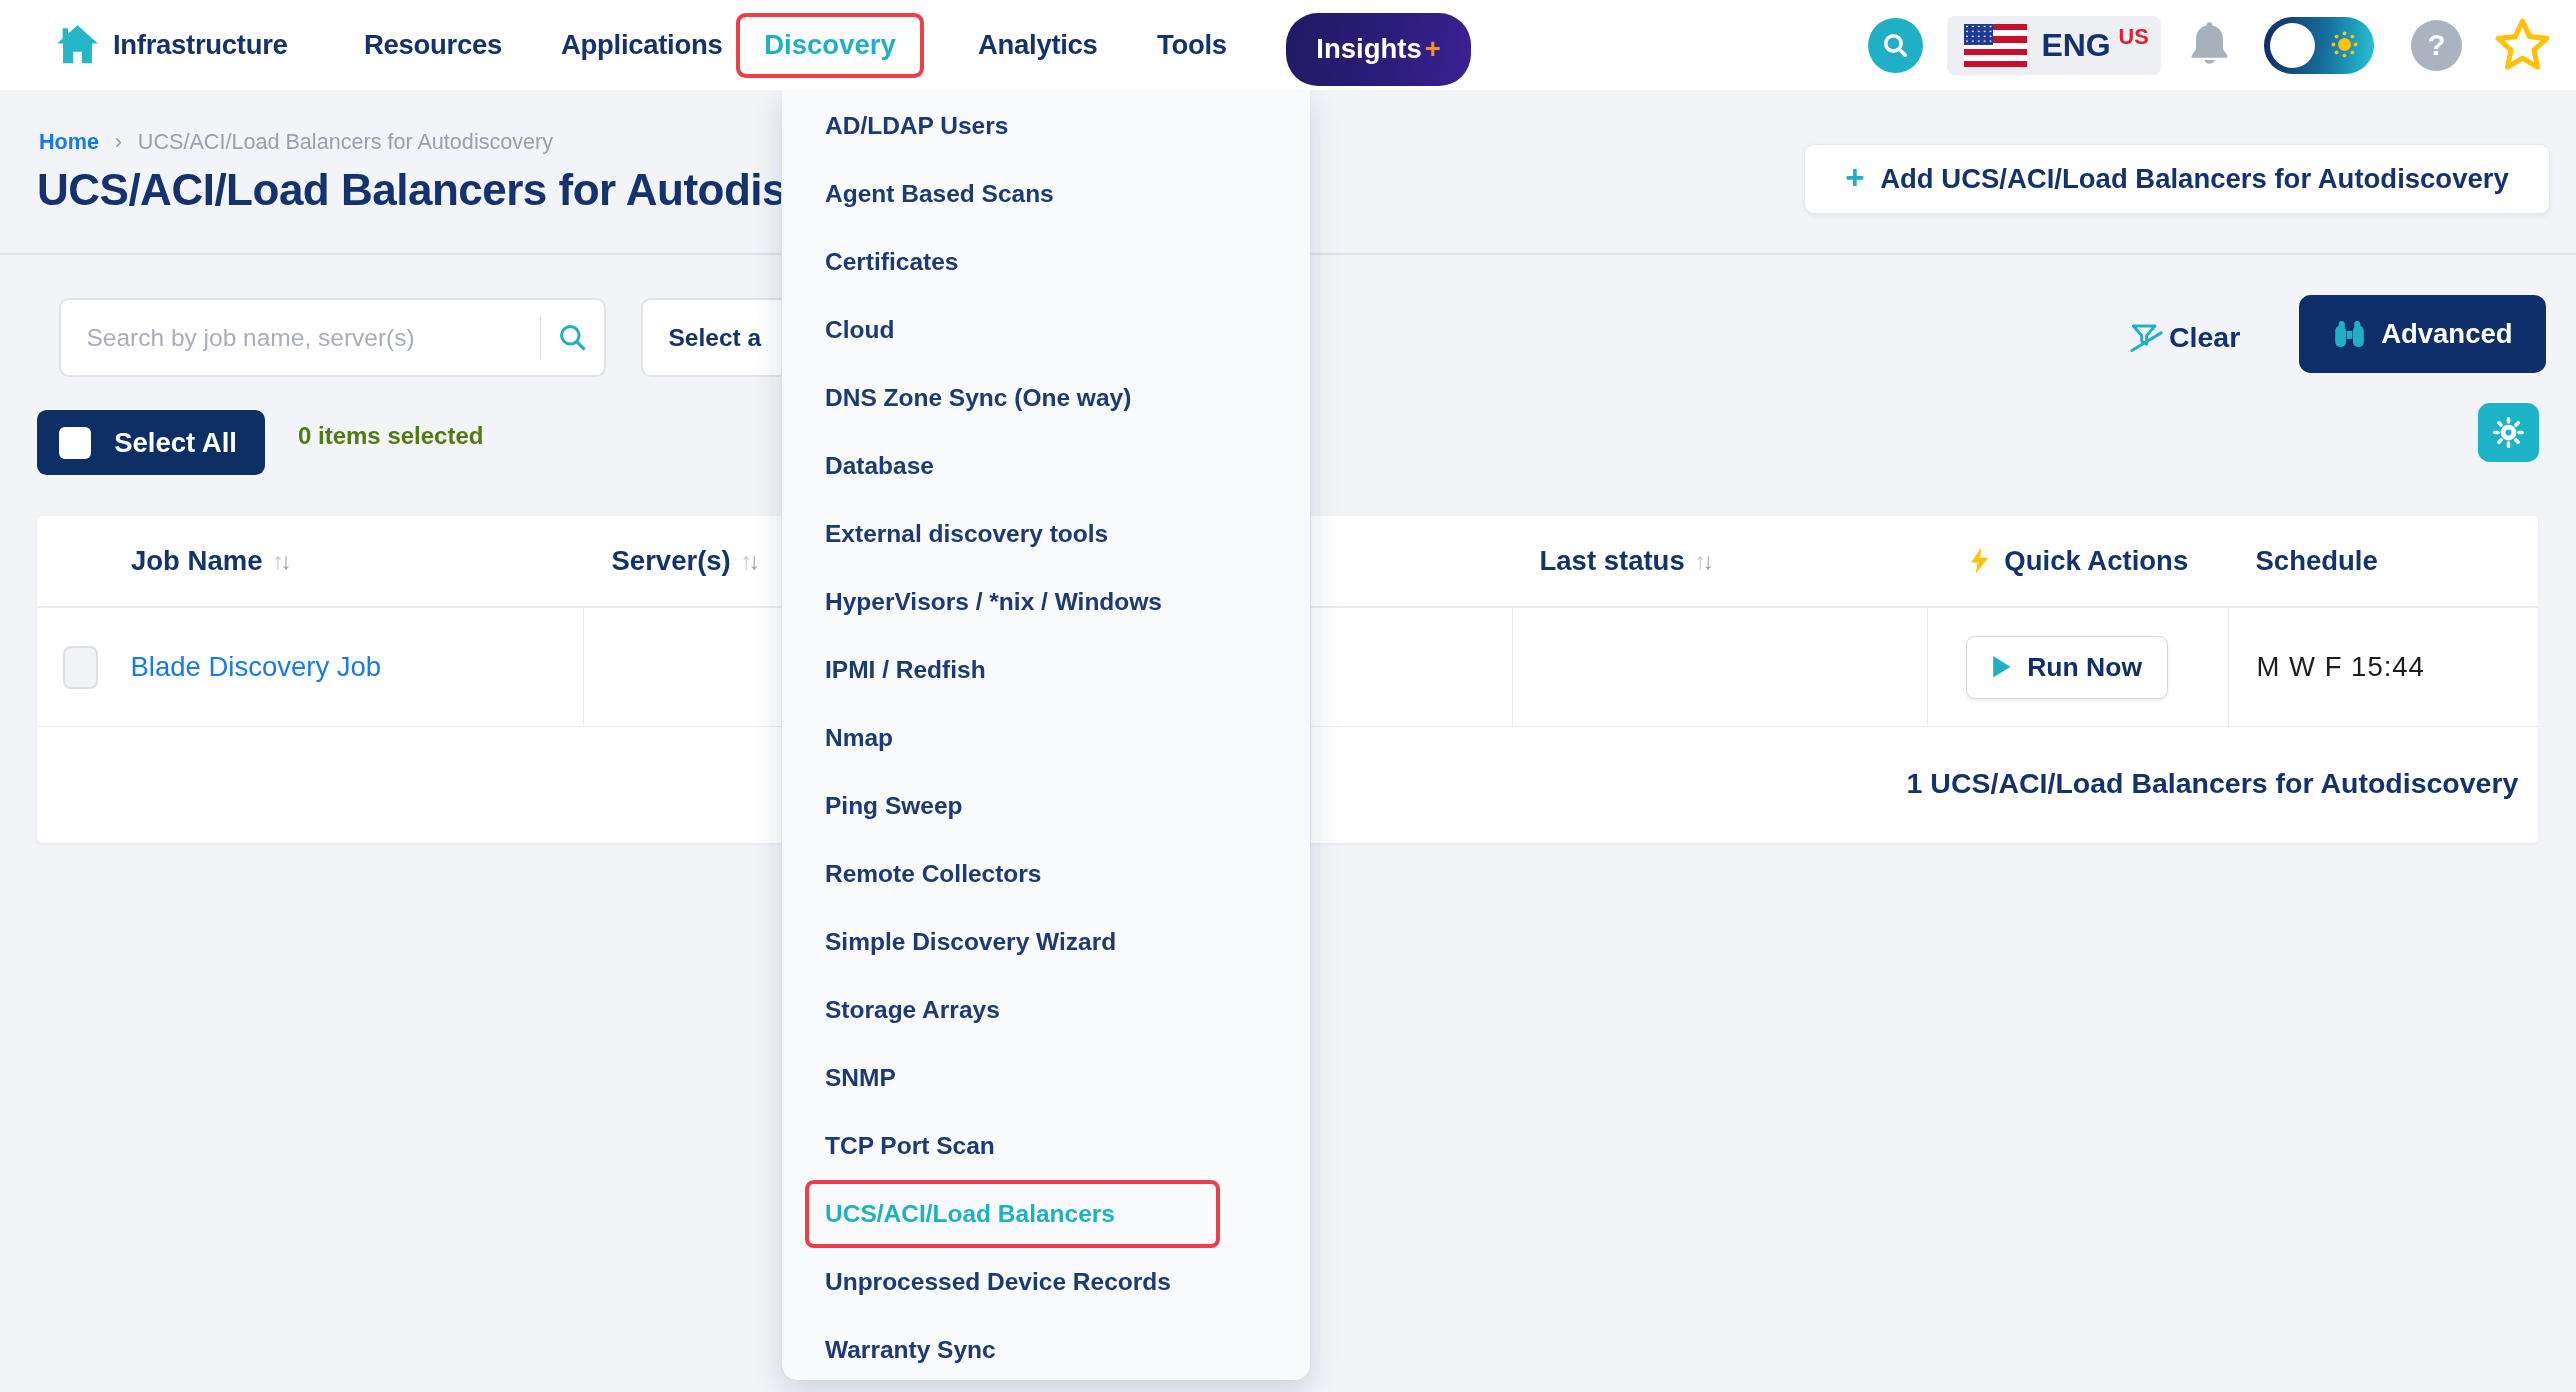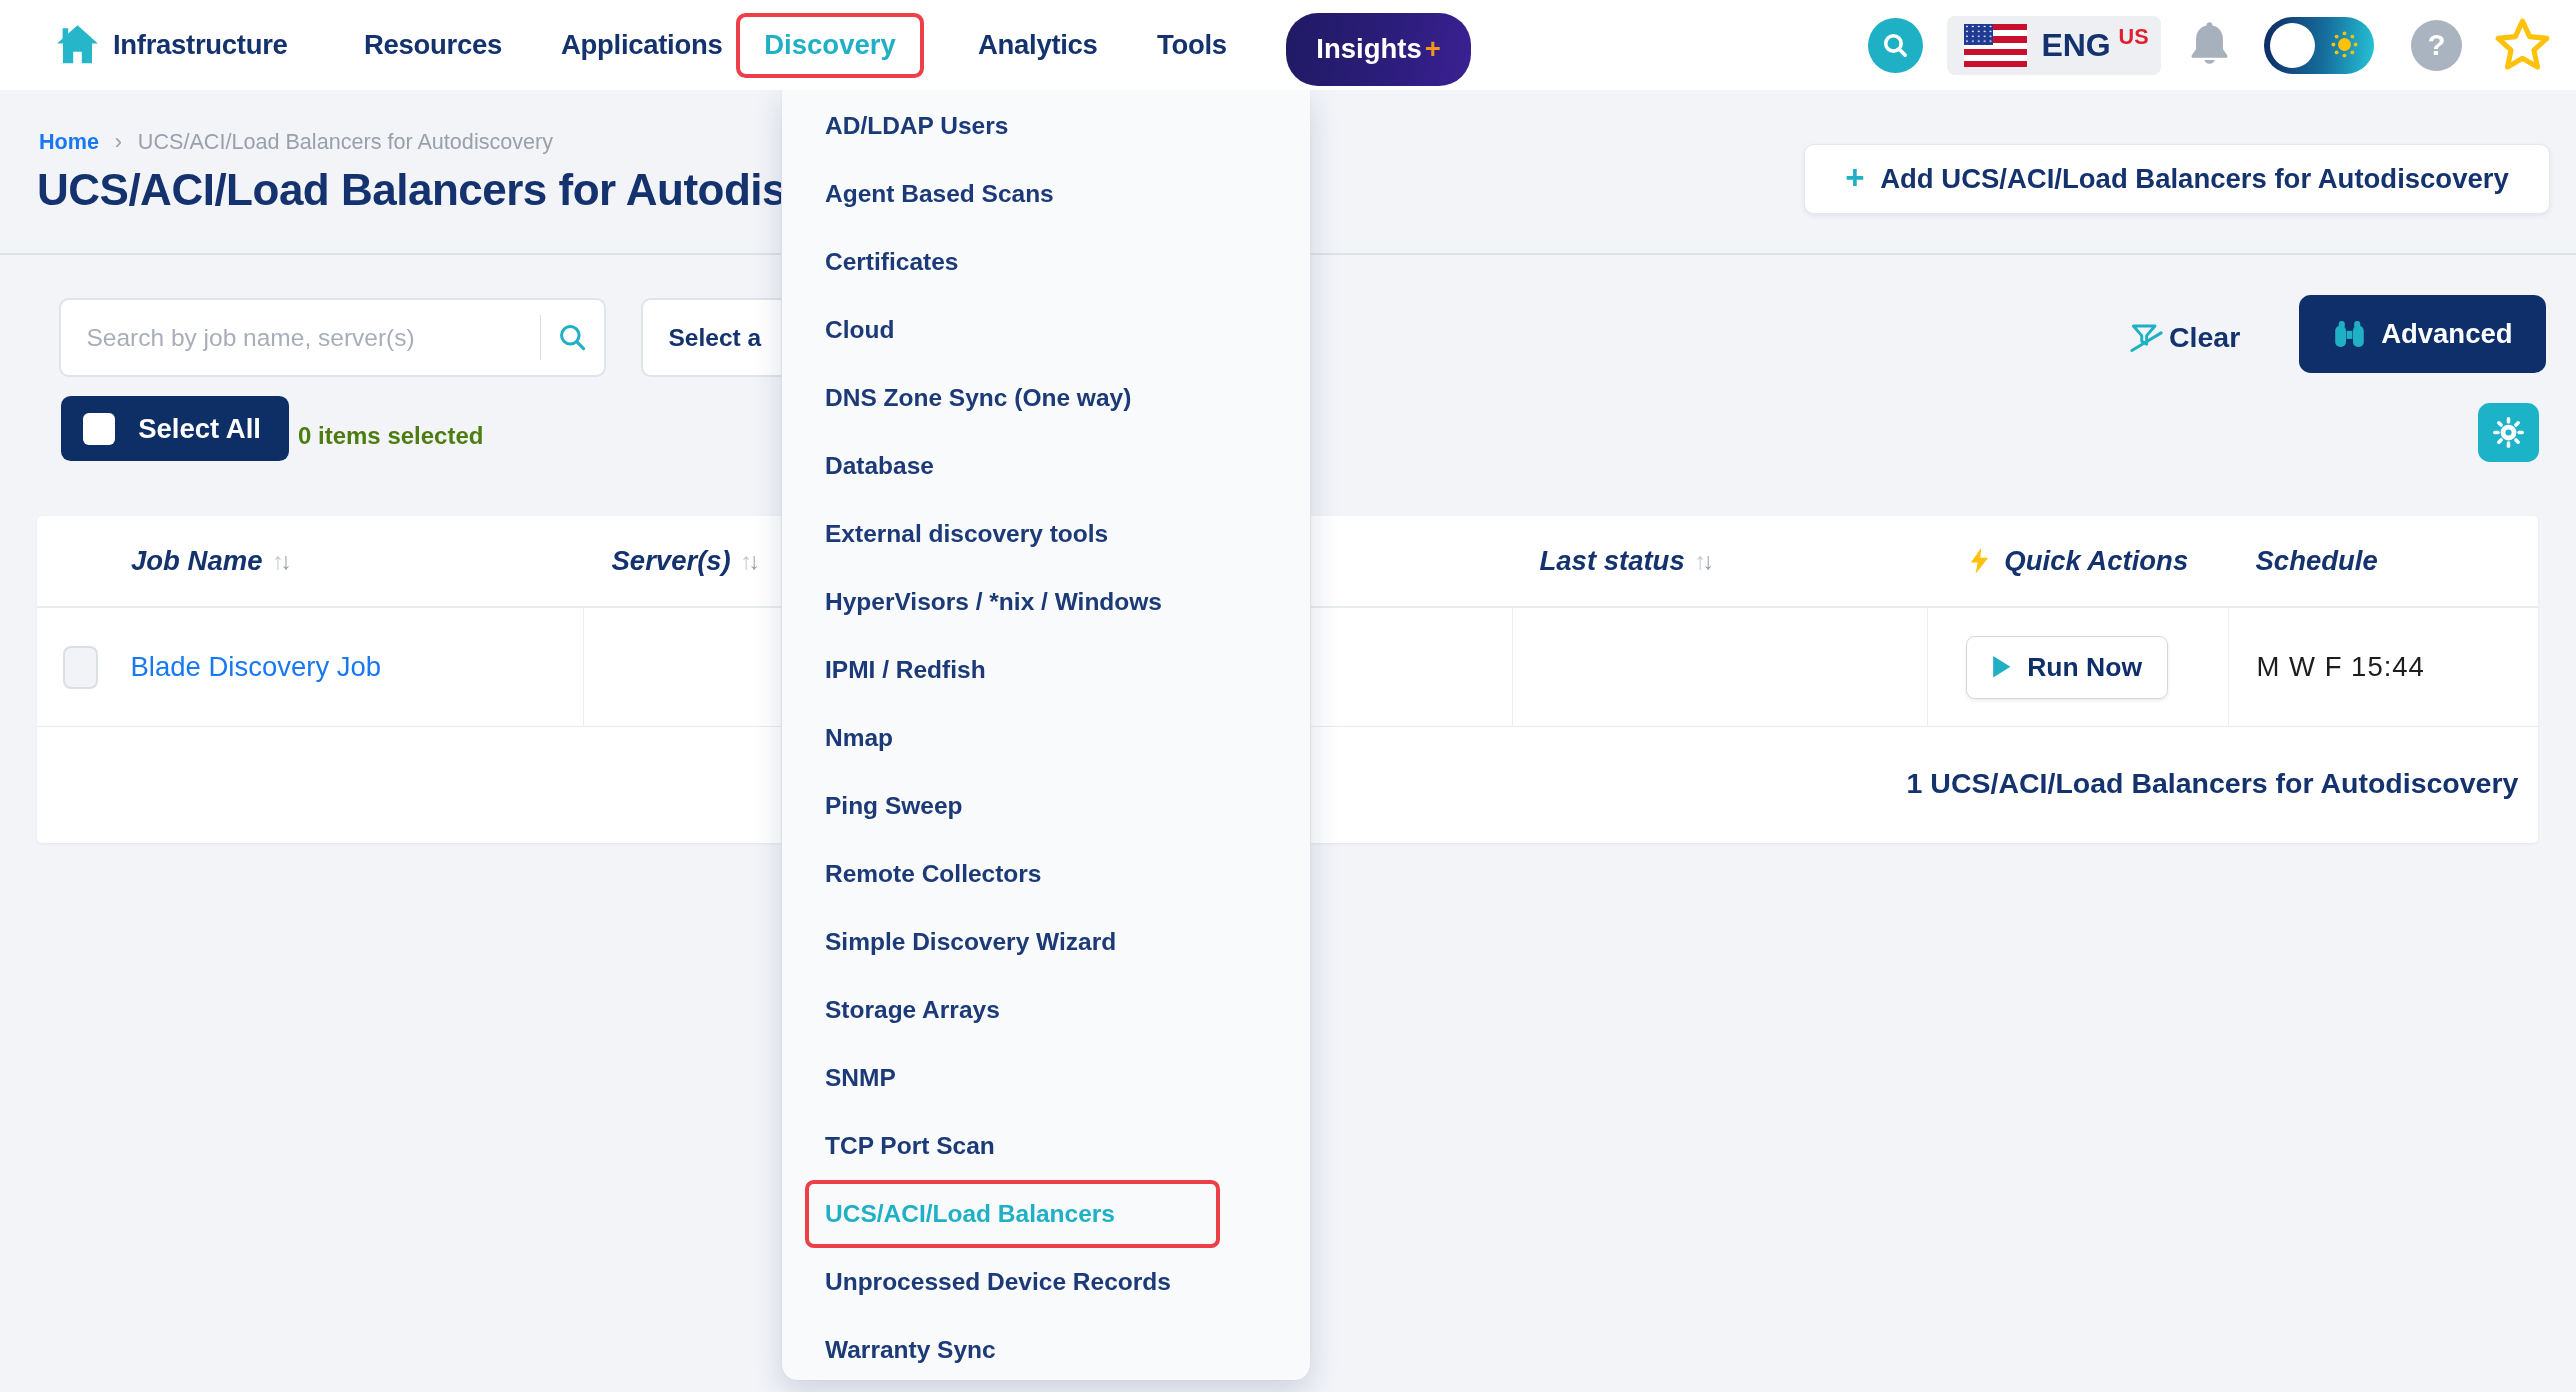--- a/index.html
+++ b/index.html
@@ -55,32 +55,32 @@
   .search-box .vdiv { width:1px; height:45px; background:#d9dde3; }
   .search-box .mag { width:63px; display:flex; align-items:center; justify-content:center; cursor:pointer; }
   .select-box { position:absolute; left:641px; top:298px; width:245px; height:79px; background:#ffffff; border:2px solid #dfe3ea; border-radius:9.8px;
     line-height:75px; padding-left:25.5px; font-size:24.5px; font-weight:800; color:#14336e; z-index:10; cursor:pointer; }
   .clear-btn { position:absolute; left:2128px; top:298px; height:78px; display:flex; align-items:center; gap:4px; cursor:pointer; z-index:10; }
   .clear-btn .lbl { font-size:28.5px; font-weight:700; color:#14336e; }
   .advanced-btn { position:absolute; left:2299px; top:295px; width:247px; height:78px; background:#0e2f6a; border-radius:11.8px;
     display:flex; align-items:center; justify-content:center; gap:13.7px; cursor:pointer; z-index:10; }
   .advanced-btn .lbl { color:#ffffff; font-size:27.5px; font-weight:700; }
   
-  .select-all-btn { position:absolute; left:37px; top:396px; width:228px; height:65px; background:#0e2f66; border-radius:9.8px;
-    display:flex; align-items:center; cursor:pointer; z-index:10;margin-left:24px; }
+  .select-all-btn { position:absolute; left:37px; top:410px; width:228px; height:65px; background:#0e2f66; border-radius:9.8px;
+    display:flex; align-items:center; cursor:pointer; z-index:10; }
   .select-all-btn .cb { width:32px; height:32px; background:#ffffff; border-radius:5.9px; margin-left:21.6px; }
   .select-all-btn .lbl { color:#ffffff; font-size:27.5px; font-weight:700; margin-left:23.6px; }
   .items-selected { position:absolute; left:298px; top:403px; height:65px; line-height:65px; font-size:24px; font-weight:700; color:#4d7c0f; z-index:10; }
   .gear-btn { position:absolute; left:2478px; top:403px; width:61px; height:59px; background:#1cb3c8; border-radius:11.8px;
     display:flex; align-items:center; justify-content:center; cursor:pointer; z-index:10; }
   
   .jobs-table { position:absolute; left:37px; top:516px; width:2501px; height:327px; background:#ffffff; border-radius:4.9px;
     box-shadow:0 1px 2.9px rgba(20,40,80,0.07); z-index:10; }
   .t-header { display:flex; height:92px; border-bottom:2px solid #e8ebf1; align-items:center; }
-  .t-header .hc { font-size:27.5px; font-weight:800; color:#14336e; display:flex; align-items:center;font-style:italic; }
+  .t-header .hc { font-size:27.5px; font-weight:800; color:#14336e; display:flex; align-items:center; }
   .sort { margin-left:9.8px; font-size:23.6px; font-weight:400; }
   .sort .up { color:#c3c9d2; } .sort .dn { color:#99a1ad; margin-left:-3.9px; }
   .c1 { width:546px; padding-left:94px; } .c2 { width:929px; padding-left:28.5px; }
   .c3 { width:415px; padding-left:27.5px; } .c4 { width:301px; padding-left:38px; }
   .c5 { width:310px; padding-left:27.5px; }
   .t-row { display:flex; height:119px; border-bottom:1px solid #e8ebf1; align-items:center; }
   .t-row .rc { height:100%; display:flex; align-items:center; }
   .t-row .rc + .rc { border-left:1px solid #eaedf2; }
   .row-cb { width:35px; height:43px; background:#f1f3f6; border:2px solid #dadee5; border-radius:7.9px; margin-left:25.5px; cursor:pointer; flex:0 0 auto; }
   .job-link { color:#1778f2; font-size:27.5px; font-weight:500; margin-left:33px; cursor:pointer; white-space:nowrap; }

